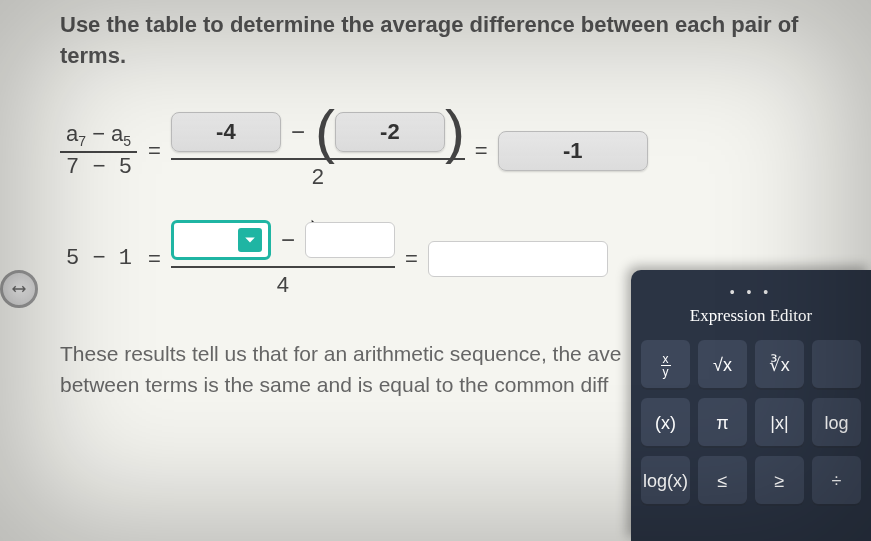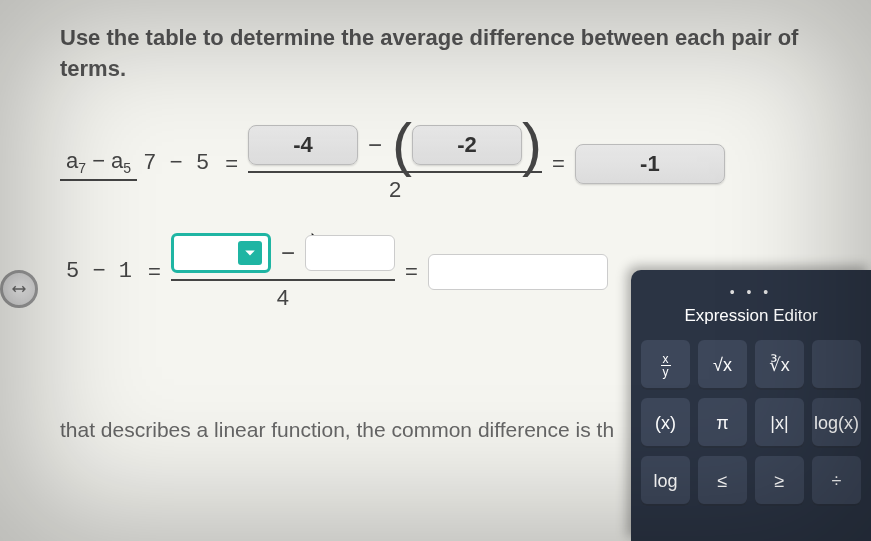--- a/index.html
+++ b/index.html
@@ -2,24 +2,24 @@
 <html><head>
 <meta charset="utf-8">
 <style>
 * { margin: 0; padding: 0; box-sizing: border-box; }
 body {
   width: 871px; height: 541px;
   background: #f5f5f0;
   font-family: Arial, sans-serif;
   overflow: hidden; position: relative;
 }
-.content { padding: 23px 30px 10px 60px; }
+.content { padding: 10px 30px 10px 60px; }
 .prompt { font-size: 22px; font-weight: bold; color: #555; line-height: 1.4; margin-bottom: 40px; }
 .eq-row { display: flex; align-items: center; margin-bottom: 30px; position: relative; }
-.frac { display: inline-flex; flex-direction: row; align-items: center; font-size: 22px; color: #444; }
+.frac { display: inline-flex; flex-direction: column; align-items: flex-start; font-size: 22px; color: #444; }
 .num { padding: 2px 6px; border-bottom: 2px solid #444; white-space: nowrap; }
 .den { padding: 2px 6px; white-space: nowrap; font-family: Liberation Mono, monospace; }
 .eq { font-size: 22px; color: #444; margin: 0 10px; }
 .big-frac { display: inline-flex; flex-direction: column; align-items: center; }
 .big-num { display: flex; align-items: center; padding-bottom: 6px; border-bottom: 2px solid #444; }
 .big-den { font-size: 22px; color: #444; padding-top: 4px; }
 .slot-filled {
   display: inline-flex; align-items: center; justify-content: center;
   min-width: 110px; height: 40px;
   background: linear-gradient(#e8e8e8,#dcdcdc);
@@ -55,21 +55,21 @@
 }
 .side-tab svg { width: 16px; height: 16px; stroke: #666; fill: none; stroke-width: 2; }
 .conclusion { font-size: 21px; color: #666; line-height: 1.5; margin-top: 40px; max-width: 640px; }
 .editor {
   position: absolute; right: 0; top: 270px; width: 240px; height: 271px;
   background: #2b3444; color: #fff; border-radius: 10px 0 0 0;
   box-shadow: -4px -4px 12px rgba(0,0,0,.3);
   padding: 14px 10px 0 10px;
 }
 .ed-dots { text-align: center; letter-spacing: 4px; font-size: 14px; color: #ddd; }
-.ed-title { text-align: center; font-size: 17px; margin: 6px 0 14px; }
+.ed-title { text-align: center; font-size: 17px; margin: 6px 0 14px; font-family: Liberation Serif, serif; }
 .ed-grid { display: grid; grid-template-columns: repeat(4,1fr); gap: 8px; }
 .ed-key {
   height: 50px; background: #3d475a; border-radius: 6px;
   display: flex; align-items: center; justify-content: center;
   font-size: 18px; box-shadow: inset 0 -2px 0 rgba(0,0,0,.3);
 }
 .ed-key .mini-frac { display:flex; flex-direction:column; align-items:center; font-size:12px; line-height:1; }
 .ed-key .mini-frac .n { border-bottom:1px solid #fff; padding:0 2px; }
 .ed-key .mini-frac .d { padding:0 2px; }
 .vignette {
@@ -123,23 +123,22 @@
         <span class="op">−</span>
         <span class="slot-empty"></span>
       </span>
       <span class="big-den">4</span>
     </span>
     <span class="eq">=</span>
     <span class="long-empty"></span>
   </div>
 
   <div class="conclusion">
-    <br>
-    <br>
-    <span>that describes a linear function, the common difference is th</span>
+    <span>These results tell us that for an arithmetic sequence, the ave</span><br>
+    <span>between terms is the same and is equal to the common diff</span><br>
   </div>
 </div>
 
 <div class="side-tab">
   <svg viewBox="0 0 24 24">
       <path d="M3 12h18M7 8l-4 4 4 4M17 8l4 4-4 4"></path>
     </svg>
 </div>
 
 <div class="editor">
@@ -151,21 +150,21 @@
           <span class="n">x</span>
           <span class="d">y</span>
         </span>
     </div>
     <div class="ed-key">√x</div>
     <div class="ed-key">∛x</div>
     <div class="ed-key"></div>
     <div class="ed-key">(x)</div>
     <div class="ed-key">π</div>
     <div class="ed-key">|x|</div>
+    <div class="ed-key">log</div>
     <div class="ed-key">log(x)</div>
-    <div class="ed-key">log</div>
     <div class="ed-key">≤</div>
     <div class="ed-key">≥</div>
     <div class="ed-key">÷</div>
   </div>
 </div>
 
 <div class="vignette"></div>
 
 </body></html>

